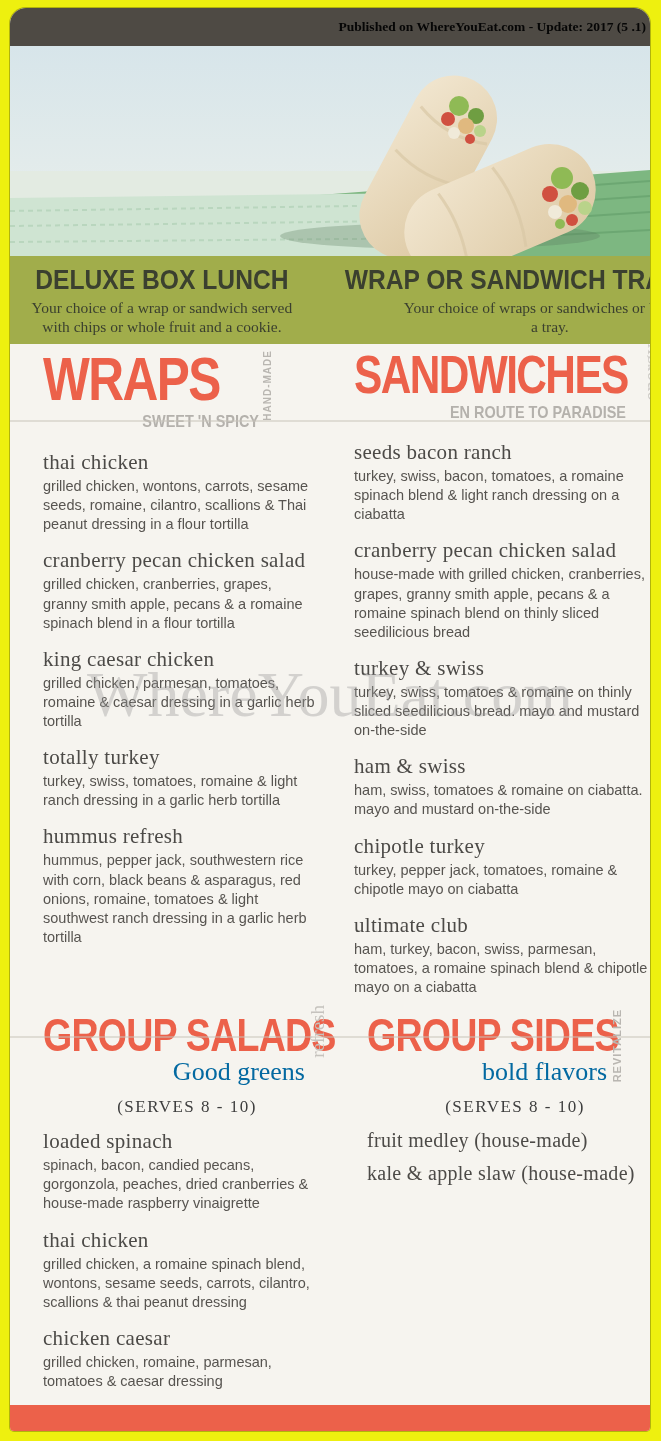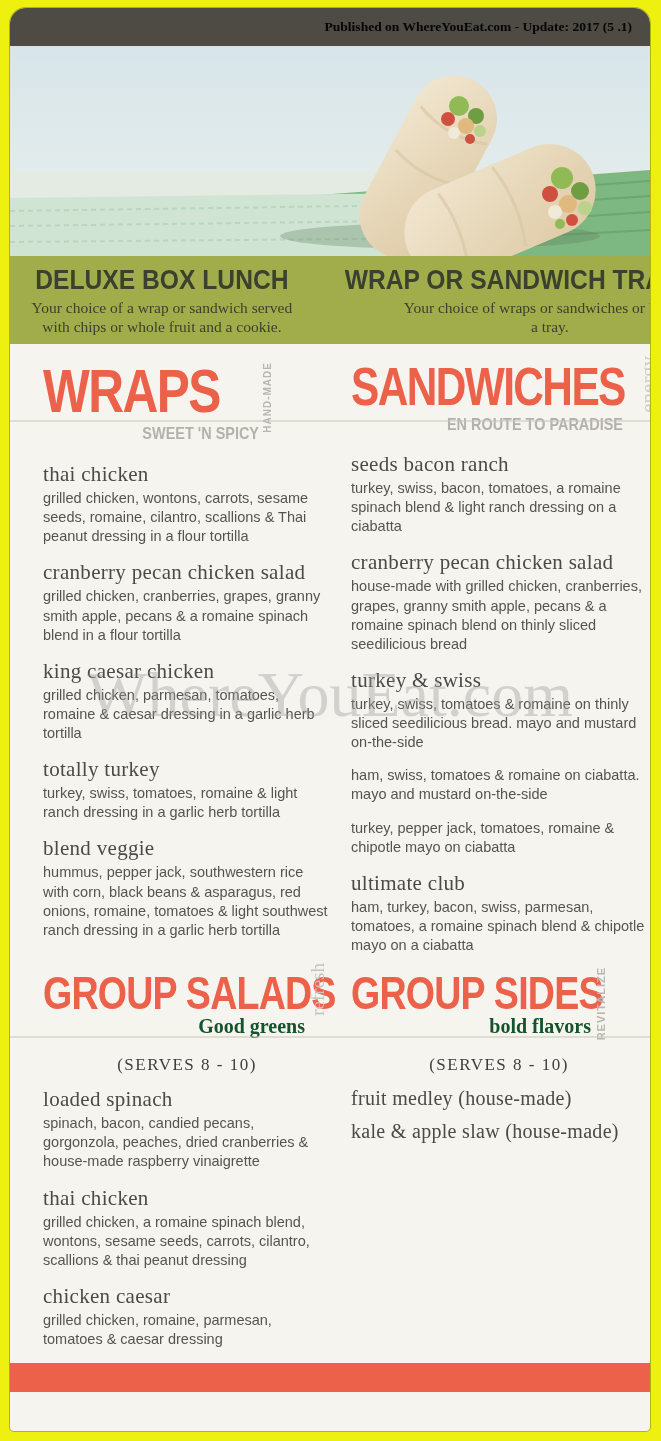--- a/index.html
+++ b/index.html
@@ -5,54 +5,54 @@
   * { margin:0; padding:0; box-sizing:border-box; }
   html,body { width:661px; height:1441px; }
   body { background:#eef00f; font-family:"Liberation Sans", sans-serif; position:relative; }
 
   .page { position:absolute; left:10px; top:8px; width:640px; height:1423px;
           background:#f6f4ef; border-radius:16px 16px 4px 4px; overflow:hidden;
           box-shadow:0 0 0 1px rgba(0,0,0,.25); }
 
   
   .topbar { height:38px; background:#4e4a44; border-radius:14px 14px 0 0;
-            display:flex; align-items:center; justify-content:flex-end; padding-right:18px; }
+            display:flex; align-items:center; justify-content:flex-end; padding-right:4px; }
   .topbar-text { font-family:"Liberation Serif", serif; font-weight:bold; font-size:13.5px; color:#060606; }
 
   
   .hero { height:210px; overflow:hidden; }
   .hero svg { display:block; }
 
   
   .band { height:88px; background:#a1ad4b; display:flex; align-items:stretch; }
   .band-cell { flex:1; display:flex; flex-direction:column; justify-content:center; align-items:flex-end; padding:4px 8px; }
   .band-divider { width:2px; background:#5d6434; margin:12px 0; }
   .band-title { font-weight:800; font-size:28px; color:#3b402f; white-space:nowrap;
                 transform:scaleX(.88); letter-spacing:0; }
   .band-desc { font-family:Liberation Serif, serif; font-size:15.5px; color:#3b402f;
                text-align:center; line-height:1.22; margin-top:3px; max-width:300px; }
 
   
-  .menu { position:relative; padding-top:16px; }
+  .menu { position:relative; padding-top:4px; }
   .row { display:flex; }
   .row-top { min-height:545px; }
   .row-groups { min-height:350px; }
   .col-l { width:288px; margin-left:33px; }
-  .col-r { width:296px; margin-left:20px; }
+  .col-r { width:296px; margin-left:36px; }
 
   .sec-head { position:relative; margin-bottom:12px; }
   .big { font-weight:800; color:#ec614a; transform-origin:left bottom;
          white-space:nowrap; line-height:1; }
   .big.wraps { font-size:62px; transform:scaleX(.80); letter-spacing:-2px; }
   .big.sandwiches { font-size:53px; transform:scaleX(.80); letter-spacing:-2px; }
   .big.salads, .big.sides { font-size:47px; transform:scaleX(.80); letter-spacing:-1px; }
 
   .sub { position:absolute; color:#b4b1ac; text-align:right; white-space:nowrap; }
   .sub.caps { font-weight:700; font-size:17px; transform:scaleX(.85); transform-origin:right; }
-  .sub.script { font-family:"Liberation Serif", serif; font-size:20px; color:#14532d;font-weight:bold; }
+  .sub.script { font-family:"Liberation Serif", serif; font-size:26px; color:#0369a1; }
   .sub.w-wraps { top:64px; width:216px; }
   .sub.w-sand  { top:55px; width:272px; }
   .sub.w-salads{ top:46px; width:262px; }
   .sub.w-sides { top:46px; width:240px; }
 
   .vert { position:absolute; writing-mode:vertical-rl; transform:rotate(180deg);
           color:#b9b6b1; white-space:nowrap; }
   .vert.wraps { left:219px; top:2px; font-weight:700; font-size:10px; letter-spacing:1px; }
   .vert.sandwiches { left:285px; top:-4px; font-family:"Liberation Serif", serif; font-size:21px; color:#cfccc7; }
   .vert.salads { left:264px; top:-6px; font-family:"Liberation Serif", serif; font-size:19px; color:#c6c3be; }
@@ -174,21 +174,21 @@
               <div class="item-name">king caesar chicken</div>
               <div class="item-desc">grilled chicken, parmesan, tomatoes, romaine &amp; caesar dressing in a garlic herb tortilla</div>
             </div>
 
             <div class="item">
               <div class="item-name">totally turkey</div>
               <div class="item-desc">turkey, swiss, tomatoes, romaine &amp; light ranch dressing in a garlic herb tortilla</div>
             </div>
 
             <div class="item">
-              <div class="item-name">blend veggie</div>
+              <div class="item-name">hummus refresh</div>
               <div class="item-desc">hummus, pepper jack, southwestern rice with corn, black beans &amp; asparagus, red onions, romaine, tomatoes &amp; light southwest ranch dressing in a garlic herb tortilla</div>
             </div>
           </div>
       </div>
 
       <div class="col-r">
         <div class="sec-head" style="height:80px;">
           <div class="big sandwiches">SANDWICHES</div>
           <div class="sub caps w-sand">EN ROUTE TO PARADISE</div>
           <div class="vert sandwiches">energy</div>
@@ -204,24 +204,26 @@
               <div class="item-name">cranberry pecan chicken salad</div>
               <div class="item-desc">house-made with grilled chicken, cranberries, grapes, granny smith apple, pecans &amp; a romaine spinach blend on thinly sliced seedilicious bread</div>
             </div>
 
             <div class="item">
               <div class="item-name">turkey &amp; swiss</div>
               <div class="item-desc">turkey, swiss, tomatoes &amp; romaine on thinly sliced seedilicious bread. mayo and mustard on-the-side</div>
             </div>
 
             <div class="item">
+              <div class="item-name">ham &amp; swiss</div>
               <div class="item-desc">ham, swiss, tomatoes &amp; romaine on ciabatta. mayo and mustard on-the-side</div>
             </div>
 
             <div class="item">
+              <div class="item-name">chipotle turkey</div>
               <div class="item-desc">turkey, pepper jack, tomatoes, romaine &amp; chipotle mayo on ciabatta</div>
             </div>
 
             <div class="item">
               <div class="item-name">ultimate club</div>
               <div class="item-desc">ham, turkey, bacon, swiss, parmesan, tomatoes, a romaine spinach blend &amp; chipotle mayo on a ciabatta</div>
             </div>
           </div>
       </div>
     </div>

